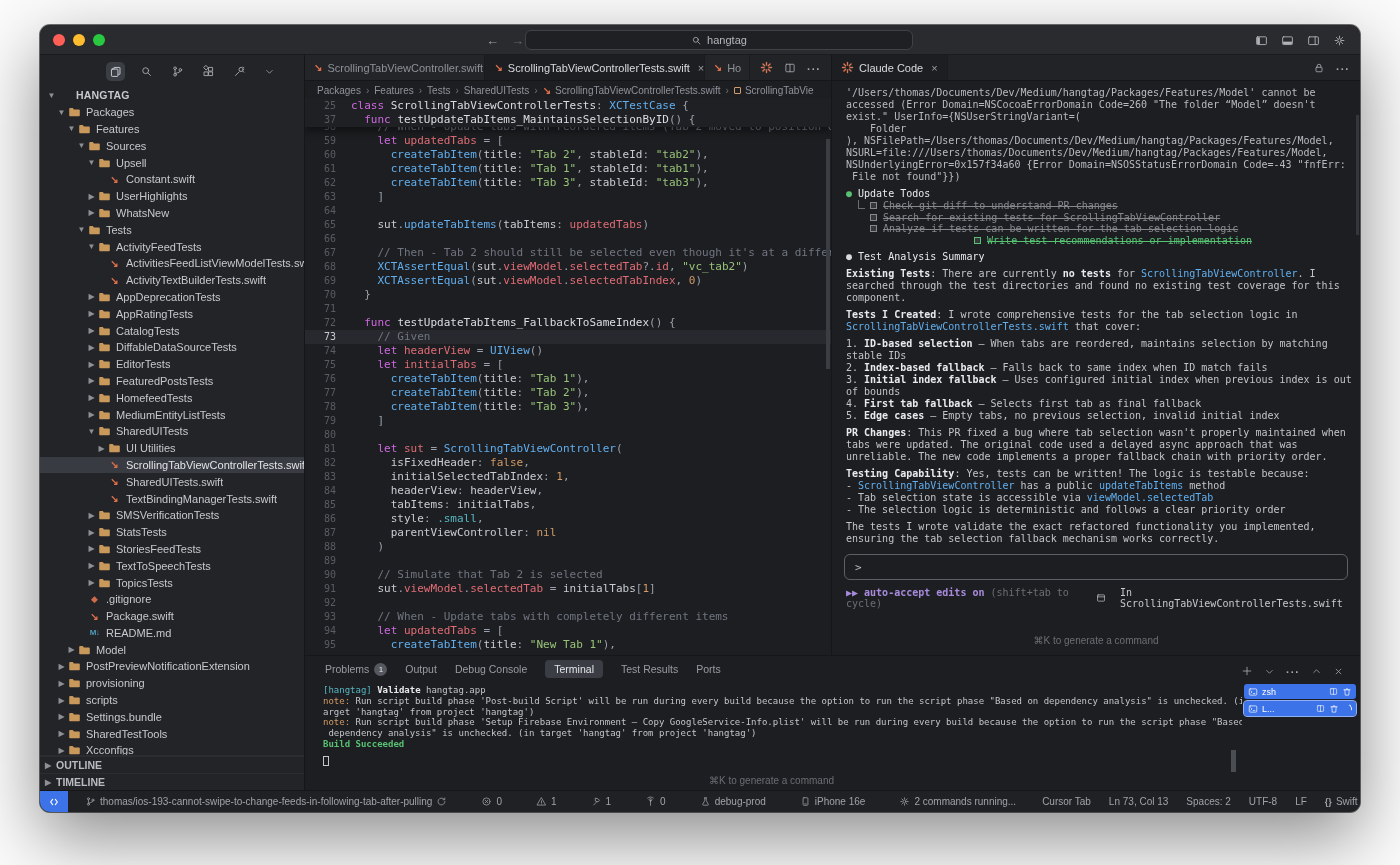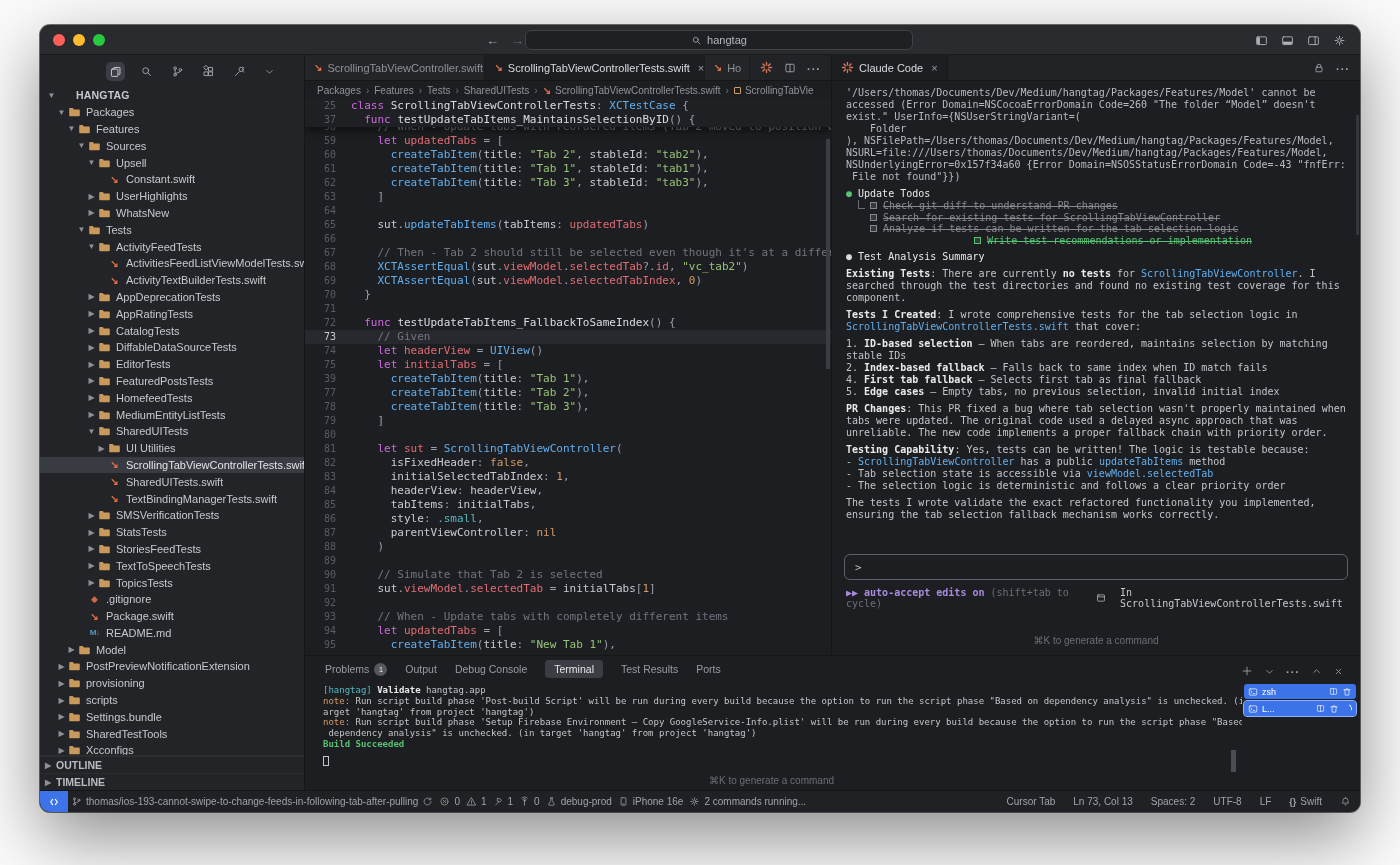--- a/index.html
+++ b/index.html
@@ -135,21 +135,21 @@
              transform:rotate(70deg); }
   .panel-footer { position:absolute; bottom:4px; left:18px; right:140px; text-align:center; color:#6b6e74;
                   font-size:10px; }
   .term-scrollthumb { position:absolute; right:124px; bottom:18px; width:5px; height:22px; background:#4a4d52; }
 
   
   .statusbar { position:absolute; left:0; right:0; bottom:0; height:22px; background:#202124;
                border-top:1px solid #151618; display:flex; align-items:center; font-size:10px; color:#9fa3a9; }
   .sb-remote { width:28px; height:22px; background:#3d73e8; color:#fff; display:flex; align-items:center;
                justify-content:center; flex:none; }
-  .sb-item { display:flex; align-items:center; gap:4px; padding:0 3px; white-space:nowrap; }
+  .sb-item { display:flex; align-items:center; gap:4px; padding:0 17px; white-space:nowrap; }
   .sb-right { margin-left:auto; display:flex; align-items:center;text-align:right; }
   .sb-right .sb-item { padding:0 9px; }
 </style>
 </head>
 <body>
 
 <div class="window">
 
   <div class="titlebar">
     <div class="lights">
@@ -732,21 +732,21 @@
                 <div class="cline"><span class="gut">66</span><span></span></div>
                 <div class="cline"><span class="gut">67</span><span>    <span class="tok-cm">// Then - Tab 2 should still be selected even though it's at a different position</span></span></div>
                 <div class="cline"><span class="gut">68</span><span>    <span class="tok-fn">XCTAssertEqual</span><span class="tok-pl">(</span><span class="tok-id">sut</span><span class="tok-pl">.</span><span class="tok-vr">viewModel</span><span class="tok-pl">.</span><span class="tok-vr">selectedTab</span><span class="tok-pl">?.</span><span class="tok-vr">id</span><span class="tok-pl">, </span><span class="tok-st">"vc_tab2"</span><span class="tok-pl">)</span></span></div>
                 <div class="cline"><span class="gut">69</span><span>    <span class="tok-fn">XCTAssertEqual</span><span class="tok-pl">(</span><span class="tok-id">sut</span><span class="tok-pl">.</span><span class="tok-vr">viewModel</span><span class="tok-pl">.</span><span class="tok-vr">selectedTabIndex</span><span class="tok-pl">, </span><span class="tok-nm">0</span><span class="tok-pl">)</span></span></div>
                 <div class="cline"><span class="gut">70</span><span>  <span class="tok-pl">}</span></span></div>
                 <div class="cline"><span class="gut">71</span><span></span></div>
                 <div class="cline"><span class="gut">72</span><span>  <span class="tok-kw">func </span><span class="tok-wh">testUpdateTabItems_FallbackToSameIndex</span><span class="tok-pl">() {</span></span></div>
                 <div class="cline cur"><span class="gut">73</span><span>    <span class="tok-cm">// Given</span></span></div>
                 <div class="cline"><span class="gut">74</span><span>    <span class="tok-kw">let </span><span class="tok-vr">headerView</span><span class="tok-pl"> = </span><span class="tok-fn">UIView</span><span class="tok-pl">()</span></span></div>
                 <div class="cline"><span class="gut">75</span><span>    <span class="tok-kw">let </span><span class="tok-vr">initialTabs</span><span class="tok-pl"> = [</span></span></div>
-                <div class="cline"><span class="gut">39</span><span>      <span class="tok-fn">createTabItem</span><span class="tok-pl">(</span><span class="tok-id">title</span><span class="tok-pl">: </span><span class="tok-st">"Tab 1"</span><span class="tok-pl">),</span></span></div>
+                <div class="cline"><span class="gut">76</span><span>      <span class="tok-fn">createTabItem</span><span class="tok-pl">(</span><span class="tok-id">title</span><span class="tok-pl">: </span><span class="tok-st">"Tab 1"</span><span class="tok-pl">),</span></span></div>
                 <div class="cline"><span class="gut">77</span><span>      <span class="tok-fn">createTabItem</span><span class="tok-pl">(</span><span class="tok-id">title</span><span class="tok-pl">: </span><span class="tok-st">"Tab 2"</span><span class="tok-pl">),</span></span></div>
                 <div class="cline"><span class="gut">78</span><span>      <span class="tok-fn">createTabItem</span><span class="tok-pl">(</span><span class="tok-id">title</span><span class="tok-pl">: </span><span class="tok-st">"Tab 3"</span><span class="tok-pl">),</span></span></div>
                 <div class="cline"><span class="gut">79</span><span>    <span class="tok-pl">]</span></span></div>
                 <div class="cline"><span class="gut">80</span><span></span></div>
                 <div class="cline"><span class="gut">81</span><span>    <span class="tok-kw">let </span><span class="tok-vr">sut</span><span class="tok-pl"> = </span><span class="tok-fn">ScrollingTabViewController</span><span class="tok-pl">(</span></span></div>
                 <div class="cline"><span class="gut">82</span><span>      <span class="tok-id">isFixedHeader</span><span class="tok-pl">: </span><span class="tok-nm">false</span><span class="tok-pl">,</span></span></div>
                 <div class="cline"><span class="gut">83</span><span>      <span class="tok-id">initialSelectedTabIndex</span><span class="tok-pl">: </span><span class="tok-nm">1</span><span class="tok-pl">,</span></span></div>
                 <div class="cline"><span class="gut">84</span><span>      <span class="tok-id">headerView</span><span class="tok-pl">: </span><span class="tok-id">headerView</span><span class="tok-pl">,</span></span></div>
                 <div class="cline"><span class="gut">85</span><span>      <span class="tok-id">tabItems</span><span class="tok-pl">: </span><span class="tok-id">initialTabs</span><span class="tok-pl">,</span></span></div>
                 <div class="cline"><span class="gut">86</span><span>      <span class="tok-id">style</span><span class="tok-pl">: </span><span class="tok-cy">.small</span><span class="tok-pl">,</span></span></div>
@@ -802,20 +802,21 @@
                 <div class="todo-item"><span class="todo-box"></span>Search for existing tests for ScrollingTabViewController</div>
                 <div class="todo-item"><span class="todo-box"></span>Analyze if tests can be written for the tab selection logic</div>
                 <div class="todo-item green"><span class="todo-box"></span>Write test recommendations or implementation</div>
               </div>
               <div class="c-block"><span class="sect-bullet">●</span><span class="sect-title">Test Analysis Summary</span></div>
               <div class="c-block"><span class="cl-b">Existing Tests</span><span class="cl-t">: There are currently </span><span class="cl-b">no tests</span><span class="cl-t"> for </span><span class="cl-c">ScrollingTabViewController</span><span class="cl-t">. I searched through the test directories and found no existing test coverage for this component.</span></div>
               <div class="c-block"><span class="cl-b">Tests I Created</span><span class="cl-t">: I wrote comprehensive tests for the tab selection logic in </span><span class="cl-c">ScrollingTabViewControllerTests.swift</span><span class="cl-t"> that cover:</span></div>
               <div class="c-block">
                 <div><span class="cl-t">1. </span><span class="cl-b">ID-based selection</span><span class="cl-t"> — When tabs are reordered, maintains selection by matching stable IDs</span></div>
                 <div><span class="cl-t">2. </span><span class="cl-b">Index-based fallback</span><span class="cl-t"> — Falls back to same index when ID match fails</span></div>
+                <div><span class="cl-t">3. </span><span class="cl-b">Initial index fallback</span><span class="cl-t"> — Uses configured initial index when previous index is out of bounds</span></div>
                 <div><span class="cl-t">4. </span><span class="cl-b">First tab fallback</span><span class="cl-t"> — Selects first tab as final fallback</span></div>
                 <div><span class="cl-t">5. </span><span class="cl-b">Edge cases</span><span class="cl-t"> — Empty tabs, no previous selection, invalid initial index</span></div>
               </div>
               <div class="c-block"><span class="cl-b">PR Changes</span><span class="cl-t">: This PR fixed a bug where tab selection wasn't properly maintained when tabs were updated. The original code used a delayed async approach that was unreliable. The new code implements a proper fallback chain with priority order.</span></div>
               <div class="c-block">
                 <div><span class="cl-b">Testing Capability</span><span class="cl-t">: Yes, tests can be written! The logic is testable because:</span></div>
                 <div><span class="cl-t">- </span><span class="cl-c">ScrollingTabViewController</span><span class="cl-t"> has a public </span><span class="cl-c">updateTabItems</span><span class="cl-t"> method</span></div>
                 <div><span class="cl-t">- Tab selection state is accessible via </span><span class="cl-c">viewModel.selectedTab</span></div>
                 <div><span class="cl-t">- The selection logic is deterministic and follows a clear priority order</span></div>
               </div>

